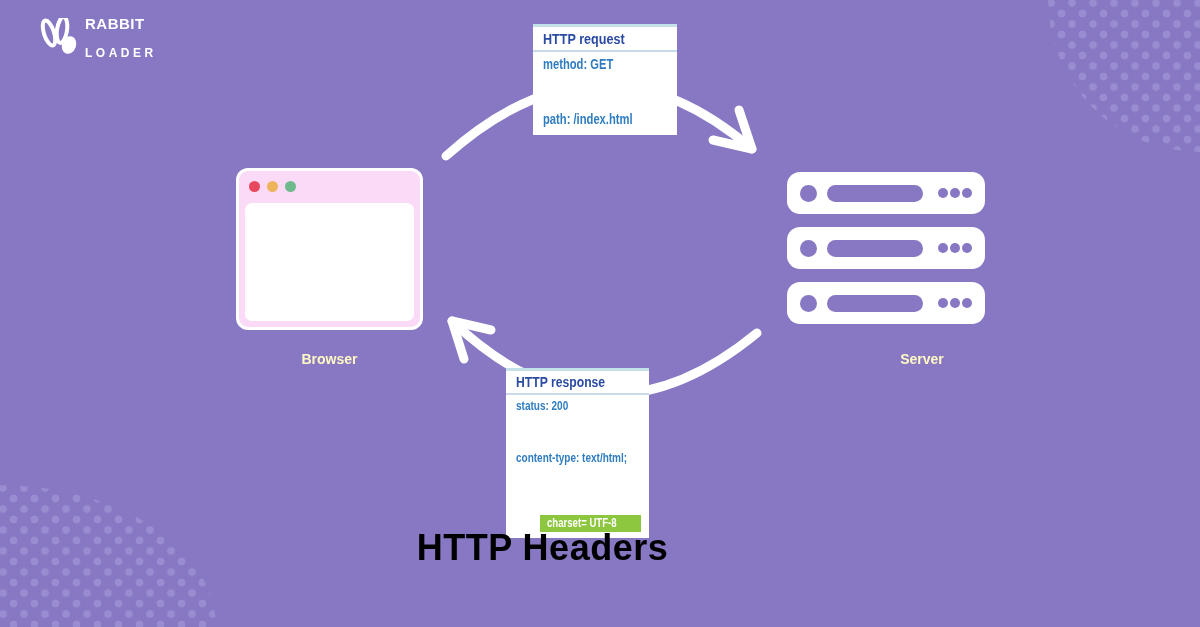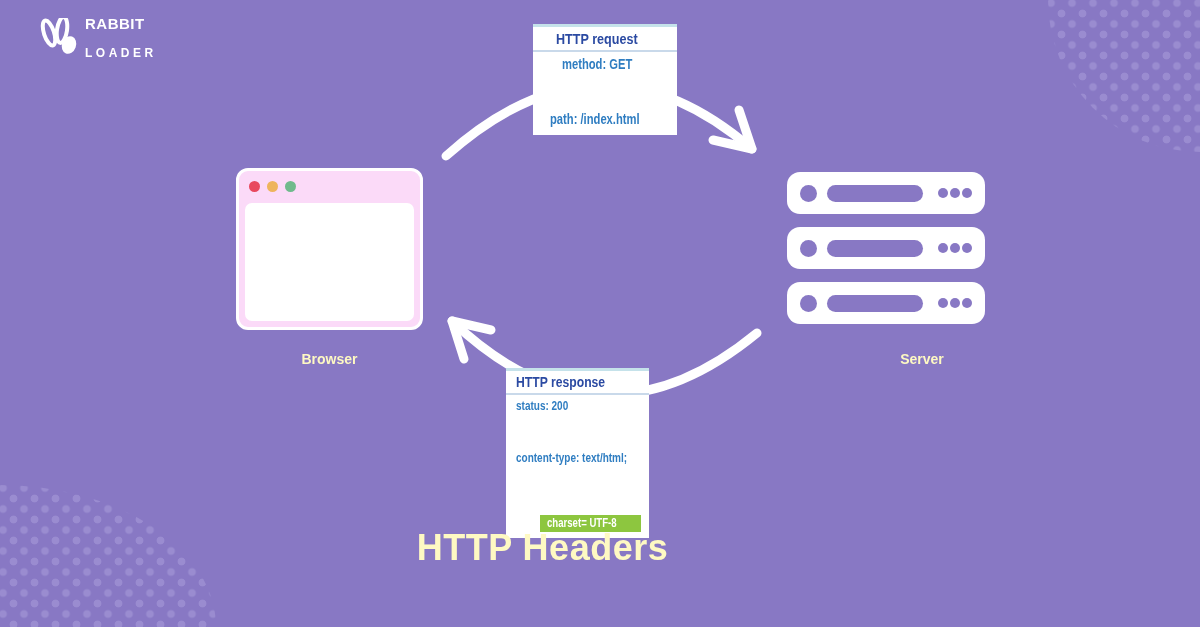--- a/index.html
+++ b/index.html
@@ -28,21 +28,21 @@
   .logo { position:absolute; left:36px; top:16px; z-index:3; display:flex; align-items:center; gap:5px; }
   .logo-text { display:flex; flex-direction:column;gap:16px; }
   .logo-line1 { color:#fff; font-weight:bold; font-size:15px; letter-spacing:.5px; line-height:15px; }
   .logo-line2 { color:#fff; font-weight:bold; font-size:12px; letter-spacing:3.5px; line-height:9px; margin-top:2px; }
 
   
   .card {
     position:absolute; z-index:2; background:#fff; box-sizing:border-box;
     border-top:3px solid var(--card-top-edge,#c5e2ea);
   }
-  .card-request  { left:533px; top:24px;  width:144px;text-align:center; }
+  .card-request  { left:533px; top:24px;  width:144px; }
   .card-response { left:506px; top:368px; width:143px; }
   .card-title { padding:3px 10px 2px; font-size:15px; line-height:18px; font-weight:bold; color:var(--card-title,#2b4aa2); }
   .card-response .card-title { font-size:14.5px; line-height:17px; }
   .card-divider { height:2px; background:var(--divider,#c9d9ea); }
   .card-body { padding:3px 8px 6px 10px; display:flex; flex-direction:column;gap:36px; }
   .card-line { font-size:14px; line-height:19px; font-weight:bold; color:var(--card-text,#2f7dc1); white-space:nowrap; }
   .card-response .card-line { font-size:12.5px; line-height:16px; }
   .cond { display:inline-block; transform:scaleX(0.8); transform-origin:0 50%; white-space:nowrap; }
   .cond-t { display:inline-block; transform:scaleX(0.84); transform-origin:0 50%; white-space:nowrap; }
   .hl {
@@ -73,21 +73,21 @@
   .srv-slot { width:96px; height:17px; border-radius:9px; background:var(--bg,#8878c4); margin-left:10px; flex:0 0 auto; }
   .srv-dots { margin-left:auto; display:flex; gap:2px; }
   .srv-dot { width:10px; height:10px; border-radius:50%; background:var(--bg,#8878c4); }
 
   
   .node-label { position:absolute; z-index:2; top:351px; color:#fef9c3; font-weight:bold; font-size:14px; text-align:center; }
   .label-browser { left:236px; width:187px; }
   .label-server { left:823px; width:198px; }
   .main-title {
     position:absolute; z-index:2; top:503px; left:0; width:1063px; text-align:center; text-indent:22px;
-    color:#fef9c3; font-weight:bold; font-size:36px; letter-spacing:.5px;
+    color:#000000; font-weight:bold; font-size:36px; letter-spacing:.5px;
   }
 </style>
 </head>
 <body>
 
 <div class="canvas">
 
   <div class="dots dots-tr"></div>
   <div class="dots dots-bl"></div>
 

